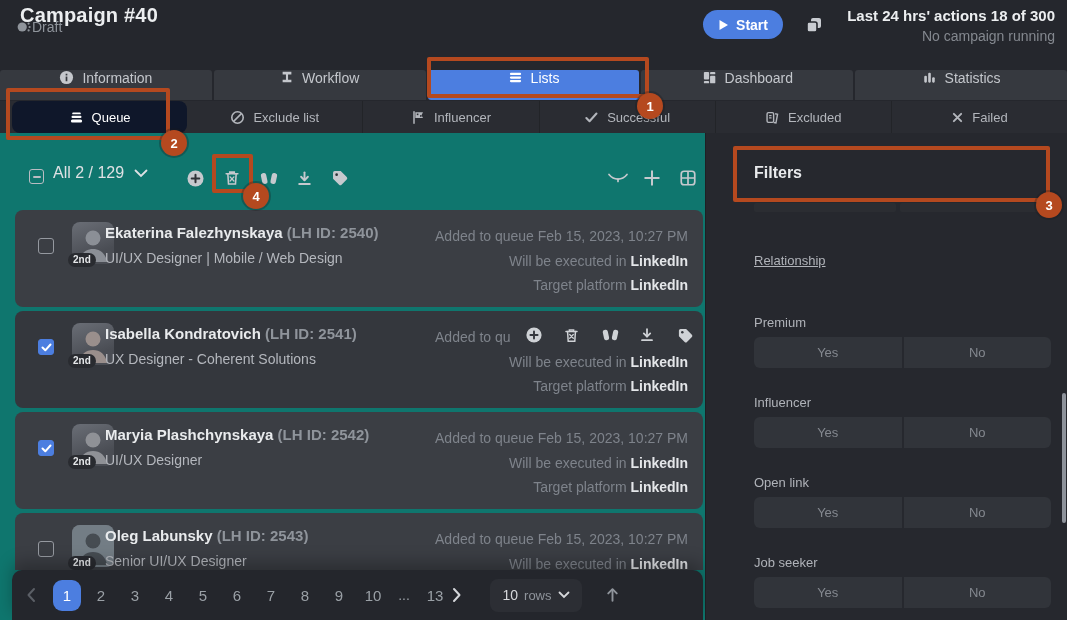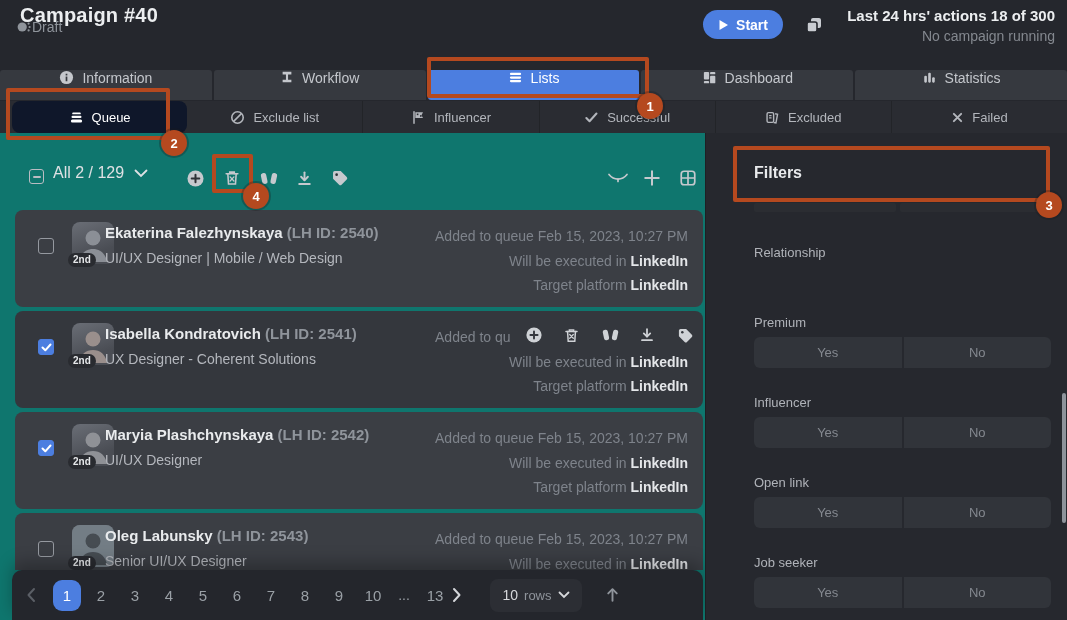--- a/index.html
+++ b/index.html
@@ -480,21 +480,21 @@
         </svg>
     </button>
   </div>
 </div>
 
 <div class="rightpanel">
   <div class="filters-title">Filters</div>
   <div class="sliver" style="left:48px; width:142px;"></div>
   <div class="sliver" style="left:194px; width:151px;"></div>
 
-  <div class="flabel" style="top:112px;">Relationship</div>
+  <div class="flabel" style="top:120px;text-decoration:underline;">Relationship</div>
 
   <div class="flabel" style="top:182px;">Premium</div>
   <div class="yn-group" style="top:204px;">
     <button class="yn-btn yes">Yes</button>
     <button class="yn-btn no">No</button>
   </div>
 
   <div class="flabel" style="top:262px;">Influencer</div>
   <div class="yn-group" style="top:284px;">
     <button class="yn-btn yes">Yes</button>

